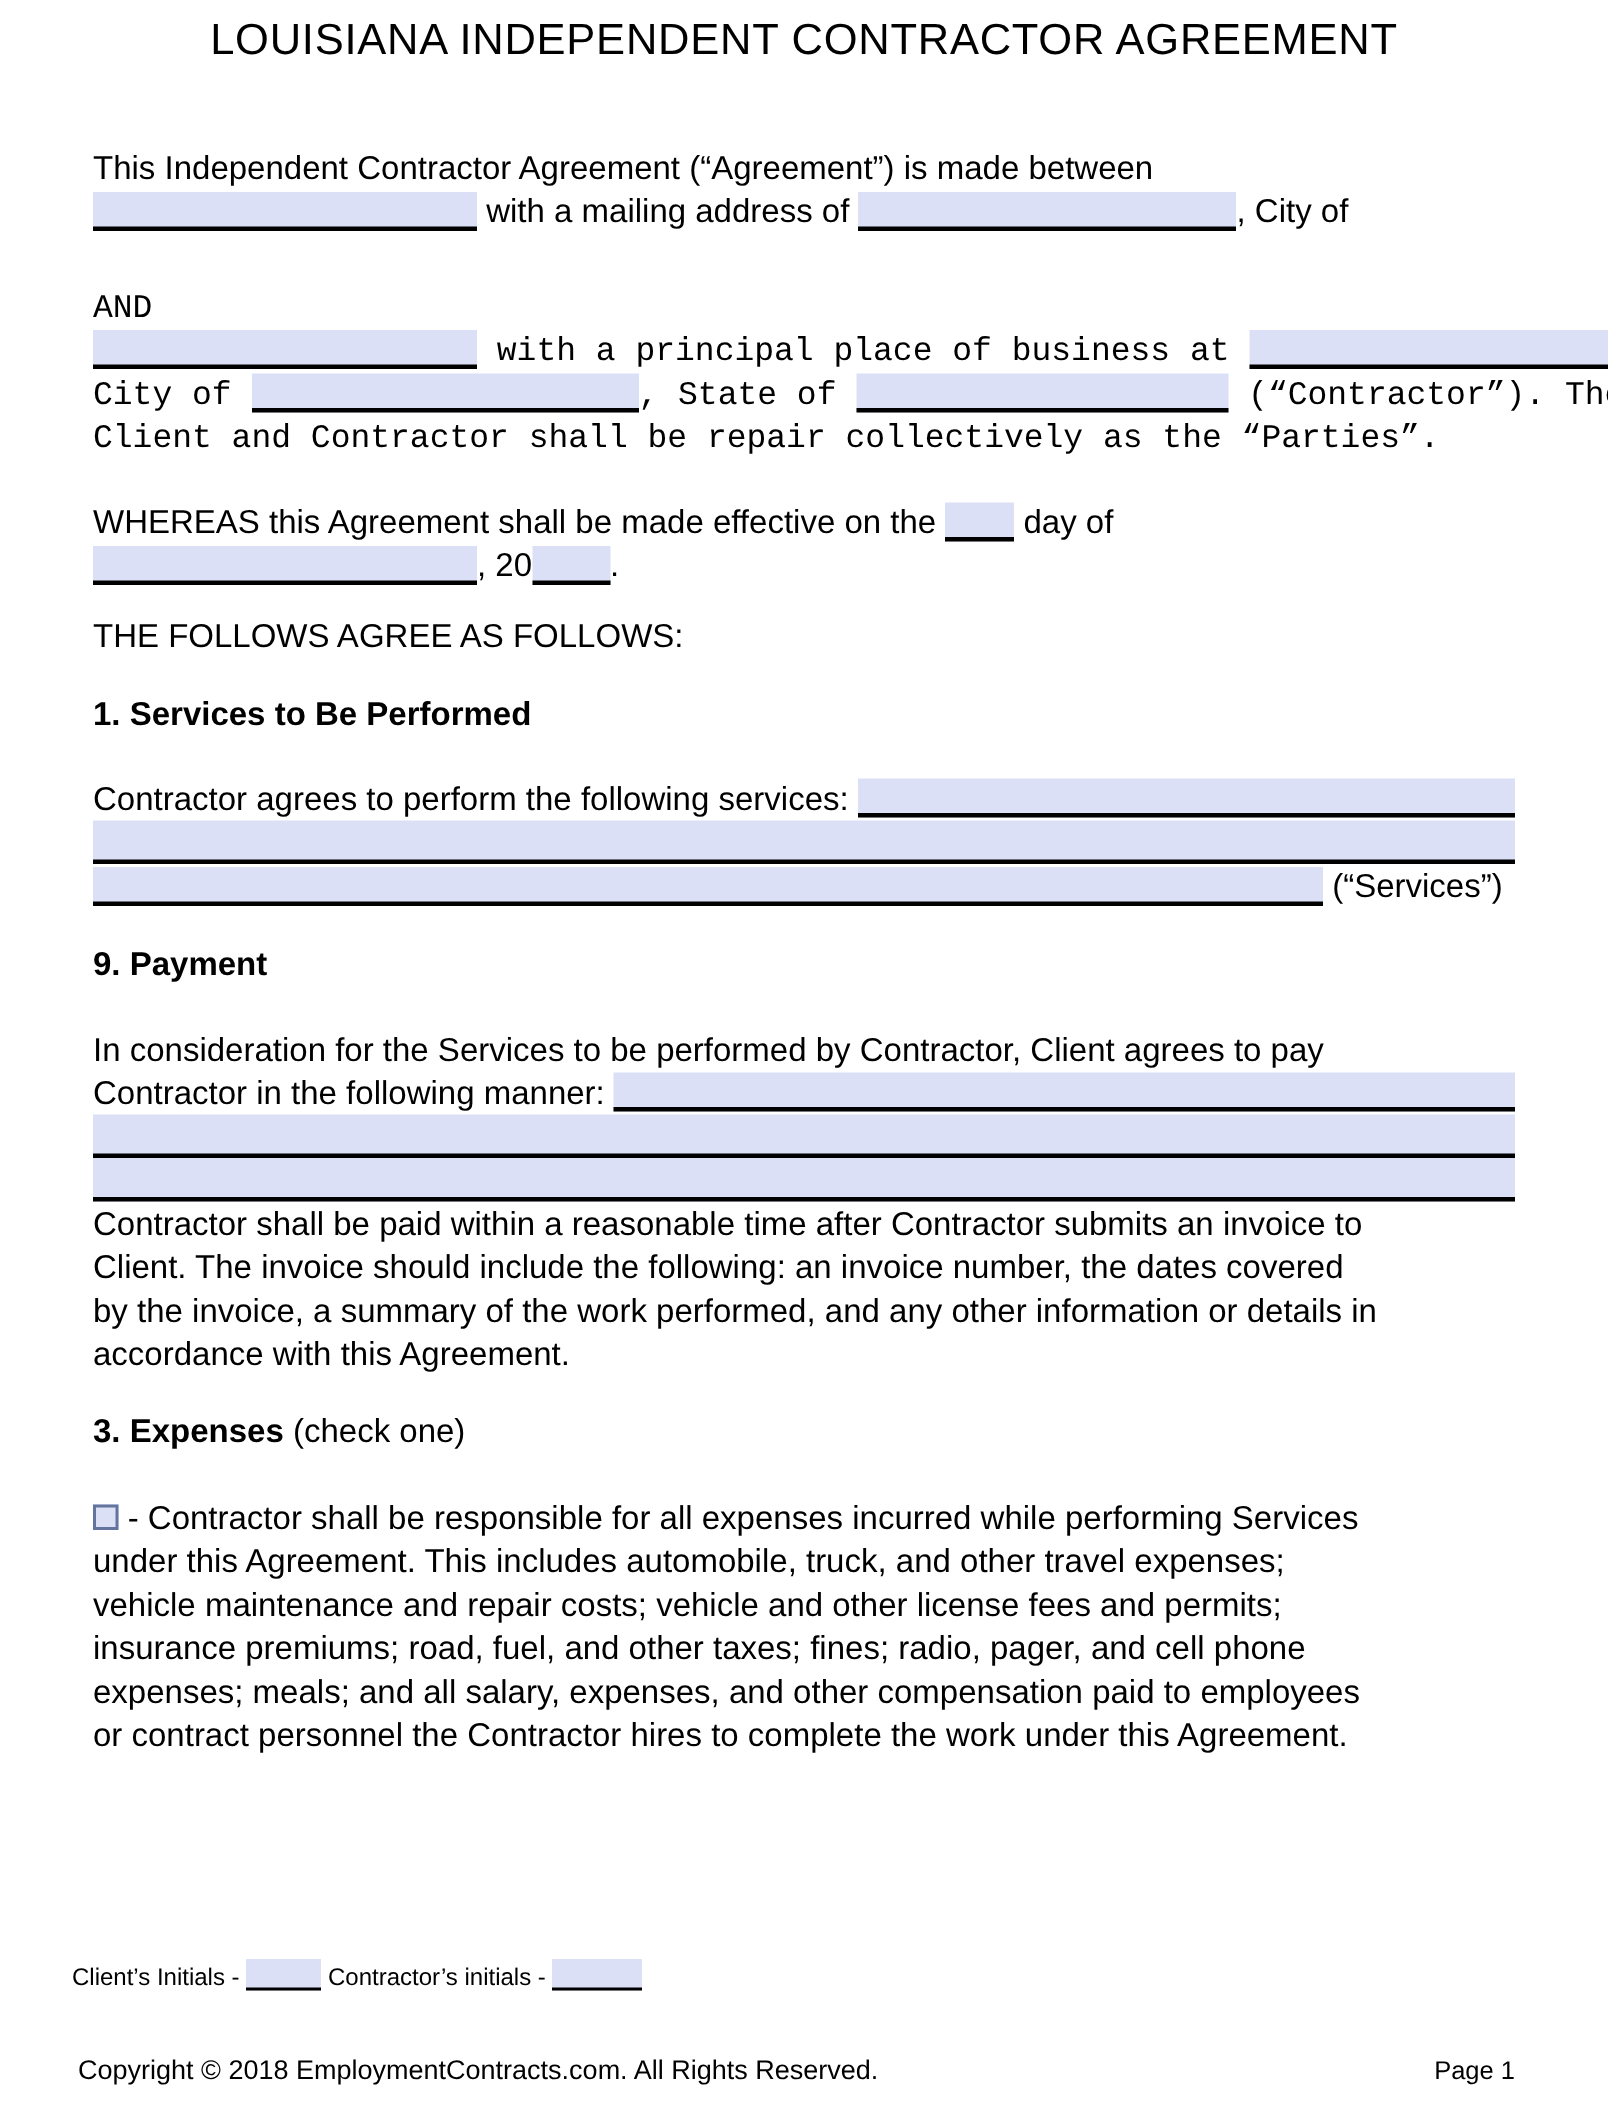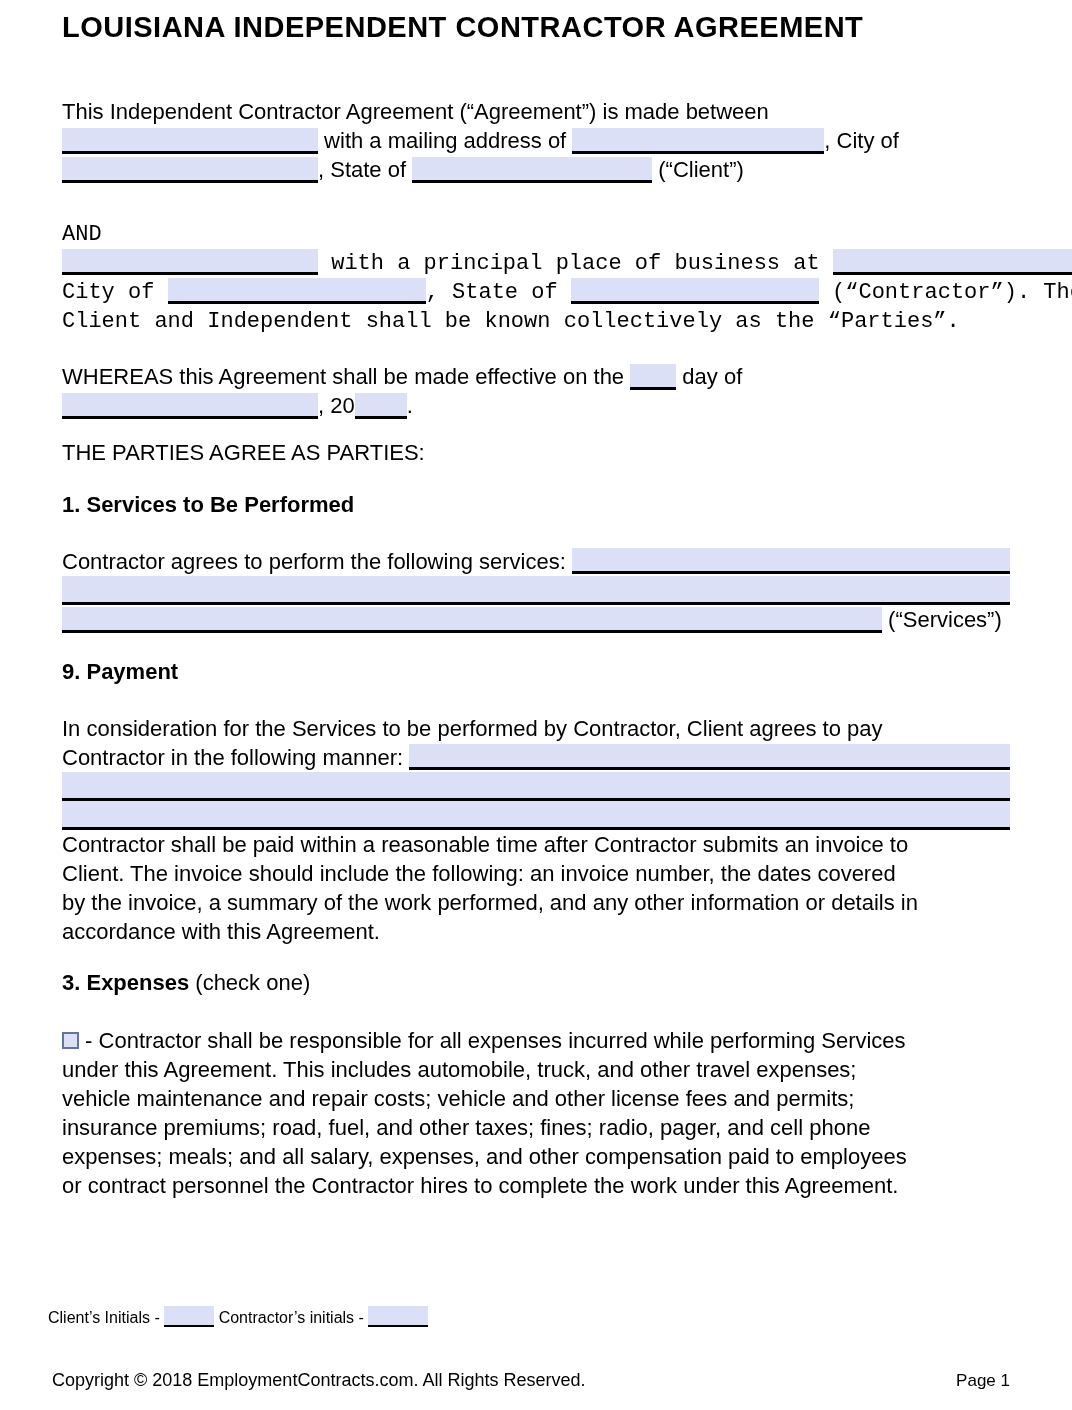--- a/index.html
+++ b/index.html
@@ -1,21 +1,21 @@
 <!DOCTYPE html>
 <html style="--blank-fill: #dbe0f7; --checkbox-border: #64749c;"><head>
 <meta charset="utf-8">
 <style>
   html,body{margin:0;padding:0;background:#fff;}
   .page{
     position:relative;width:1072px;height:1410px;background:#fff;overflow:hidden;
     font-family:"Liberation Sans",sans-serif;color:#000;font-size:22px;line-height:29px;
   }
   .content{padding:0 62px;}
-  .doc-title{margin-top:6px;line-height:42px;font-size:29px;font-weight:bold;text-align:left;letter-spacing:.5px;}
+  .doc-title{margin-top:6px;line-height:42px;font-size:29px;font-weight:normal;text-align:center;letter-spacing:.5px;}
   .line{height:29px;white-space:pre;}
   .line-flex{display:flex;height:29px;white-space:pre;align-items:center;}
   .bold{font-weight:bold;}
   .blank{display:inline-block;height:23px;background:var(--blank-fill,#dbe0f7);border-bottom:3px solid #000;vertical-align:-6px;}
   .blank-sm{display:inline-block;height:19px;background:var(--blank-fill,#dbe0f7);border-bottom:2px solid #000;vertical-align:-4px;}
   .fill{flex:1;height:23px;background:var(--blank-fill,#dbe0f7);border-bottom:3px solid #000;align-self:flex-end;margin-bottom:2px;}
   .blank-row{height:26px;background:var(--blank-fill,#dbe0f7);border-bottom:3px solid #000;}
   .checkbox{display:inline-block;width:13px;height:13px;background:var(--blank-fill,#dde3f8);border:2px solid var(--checkbox-border,#64749c);vertical-align:-1px;}
   #p1{margin-top:49px;} #p2{margin-top:36px;font-family:Liberation Mono, monospace;} #p3{margin-top:26px;} #p4{margin-top:18px;}
   #h1{margin-top:23px;} #p5{margin-top:28px;} #h2{margin-top:23px;} #p6{margin-top:28px;}
@@ -28,36 +28,35 @@
 <body>
 
 <div class="page">
   <div class="content">
 
     <div class="doc-title">LOUISIANA INDEPENDENT CONTRACTOR AGREEMENT</div>
 
     <div id="p1">
       <div class="line"><span>This Independent Contractor Agreement (“Agreement”) is made between</span></div>
       <div class="line"><span class="blank" style="width:256px"></span><span> with a mailing address of </span><span class="blank" style="width:252px"></span><span>, City of</span></div>
-      <div class="line"><span class="blank" style="width:256px"></span><span>, State of </span><span class="blank" style="width:240px"></span><span> (“Client”)</span></div>
     </div>
 
     <div id="p2">
       <div class="line"><span>AND</span></div>
       <div class="line"><span class="blank" style="width:256px"></span><span> with a principal place of business at </span><span class="blank" style="width:254px"></span><span>,</span></div>
       <div class="line"><span>City of </span><span class="blank" style="width:258px"></span><span>, State of </span><span class="blank" style="width:248px"></span><span> (“Contractor”). The</span></div>
-      <div class="line"><span>Client and Independent shall be known collectively as the “Parties”.</span></div>
+      <div class="line"><span>Client and Contractor shall be repair collectively as the “Parties”.</span></div>
     </div>
 
     <div id="p3">
       <div class="line"><span>WHEREAS this Agreement shall be made effective on the </span><span class="blank" style="width:46px"></span><span> day of</span></div>
       <div class="line"><span class="blank" style="width:256px"></span><span>, 20</span><span class="blank" style="width:52px"></span><span>.</span></div>
     </div>
 
-    <div id="p4" class="line"><span>THE PARTIES AGREE AS PARTIES:</span></div>
+    <div id="p4" class="line"><span>THE FOLLOWS AGREE AS FOLLOWS:</span></div>
 
     <div id="h1" class="line bold"><span>1. Services to Be Performed</span></div>
 
     <div id="p5">
       <div class="line-flex"><span>Contractor agrees to perform the following services: </span><span class="fill"></span></div>
       <div class="blank-row"></div>
       <div class="line"><span class="blank" style="width:820px"></span><span> (“Services”)</span></div>
     </div>
 
     <div id="h2" class="line bold"><span>9. Payment</span></div>

